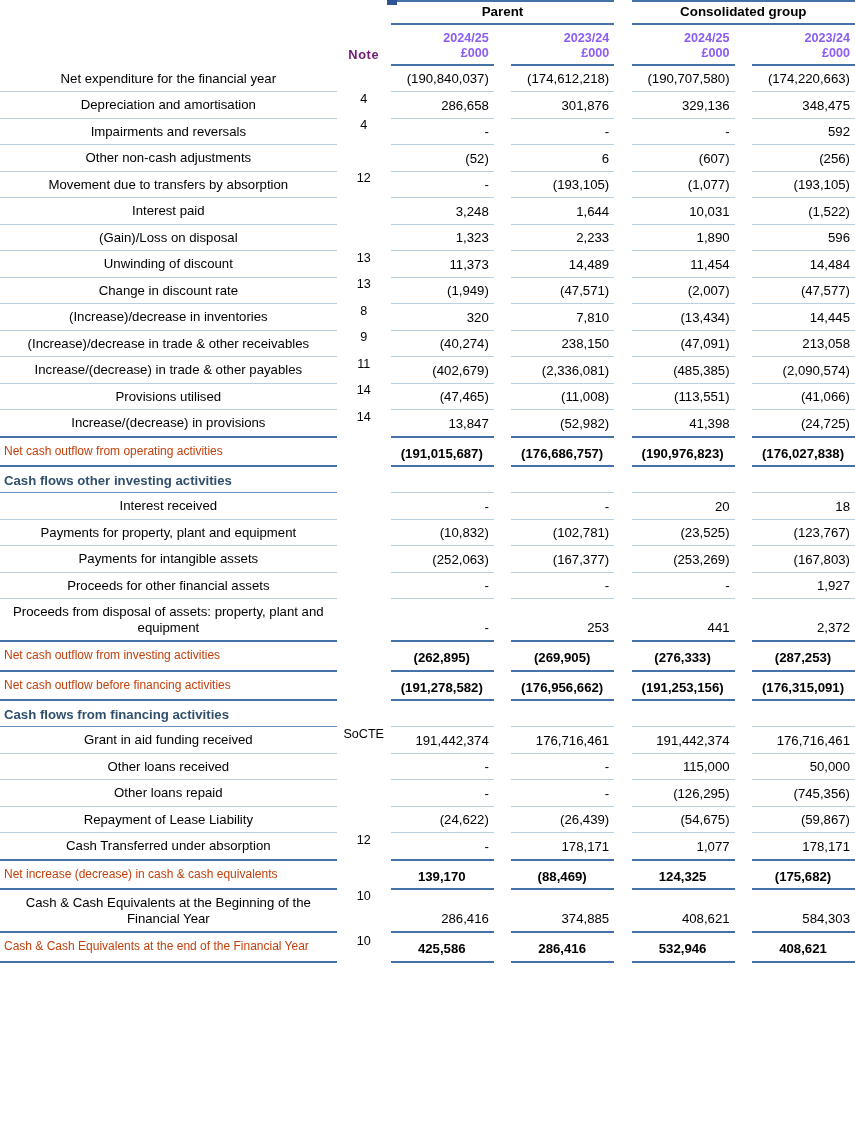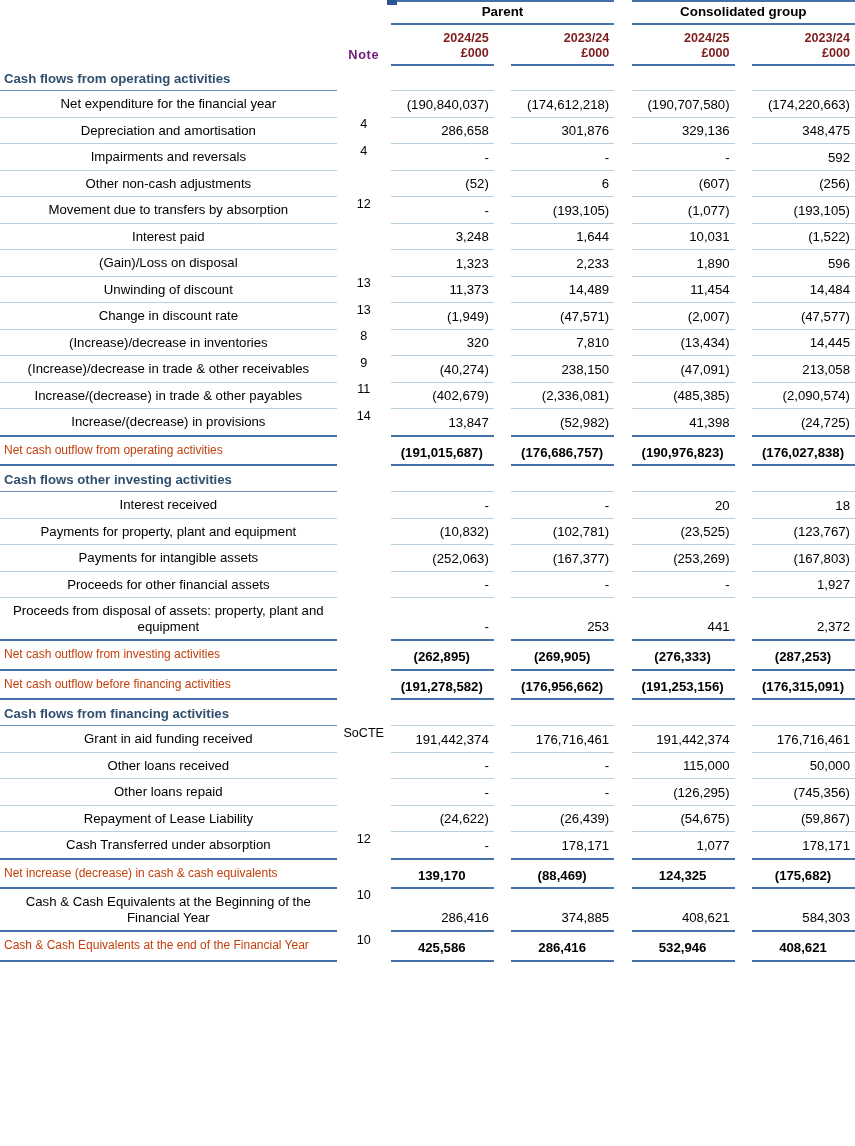--- a/index.html
+++ b/index.html
@@ -85,21 +85,21 @@
     border-top: 2.6px solid #4472a8;
     border-bottom: 2.6px solid #4472a8;
   }
 
   .yearhdr {
     text-align: right;
     font-size: 12.6px;
     font-weight: bold;
     line-height: 14.5px;
     padding: 6px 5px 4px 4px;
-    color: #7f1d1d;
+    color: #8b5cf6;
     white-space: nowrap;
     border-bottom: 2.6px solid #4472a8;
   }
   .notehdr {
     text-align: center;
     font-size: 12.8px;
     font-weight: bold;
     letter-spacing: 0.6px;
     line-height: 14.5px;
     padding: 0 2px 3px 2px;
@@ -206,31 +206,20 @@
         <td></td>
         <td class="yearhdr">
           <span>2023/24</span><br>
           <span>£000</span>
         </td>
       </tr>
     </thead>
 
     <tbody id="rows-body">
         <tr>
-          <td class="section-lbl section-rule">Cash flows from operating activities</td>
-          <td class="note"></td>
-          <td class="val thin-rule"></td>
-          <td></td>
-          <td class="val thin-rule"></td>
-          <td></td>
-          <td class="val thin-rule"></td>
-          <td></td>
-          <td class="val thin-rule"></td>
-        </tr>
-        <tr>
           <td class="lbl thin-rule two-line">Net expenditure for the financial year</td>
           <td class="note"></td>
           <td class="val thin-rule">(190,840,037)</td>
           <td></td>
           <td class="val thin-rule">(174,612,218)</td>
           <td></td>
           <td class="val thin-rule">(190,707,580)</td>
           <td></td>
           <td class="val thin-rule">(174,220,663)</td>
         </tr>
@@ -349,20 +338,31 @@
           <td class="note">11</td>
           <td class="val thin-rule">(402,679)</td>
           <td></td>
           <td class="val thin-rule">(2,336,081)</td>
           <td></td>
           <td class="val thin-rule">(485,385)</td>
           <td></td>
           <td class="val thin-rule">(2,090,574)</td>
         </tr>
         <tr>
+          <td class="lbl thin-rule two-line">Provisions utilised</td>
+          <td class="note">14</td>
+          <td class="val thin-rule">(47,465)</td>
+          <td></td>
+          <td class="val thin-rule">(11,008)</td>
+          <td></td>
+          <td class="val thin-rule">(113,551)</td>
+          <td></td>
+          <td class="val thin-rule">(41,066)</td>
+        </tr>
+        <tr>
           <td class="lbl thin-rule two-line">Increase/(decrease) in provisions</td>
           <td class="note">14</td>
           <td class="val thin-rule">13,847</td>
           <td></td>
           <td class="val thin-rule">(52,982)</td>
           <td></td>
           <td class="val thin-rule">41,398</td>
           <td></td>
           <td class="val thin-rule">(24,725)</td>
         </tr>

